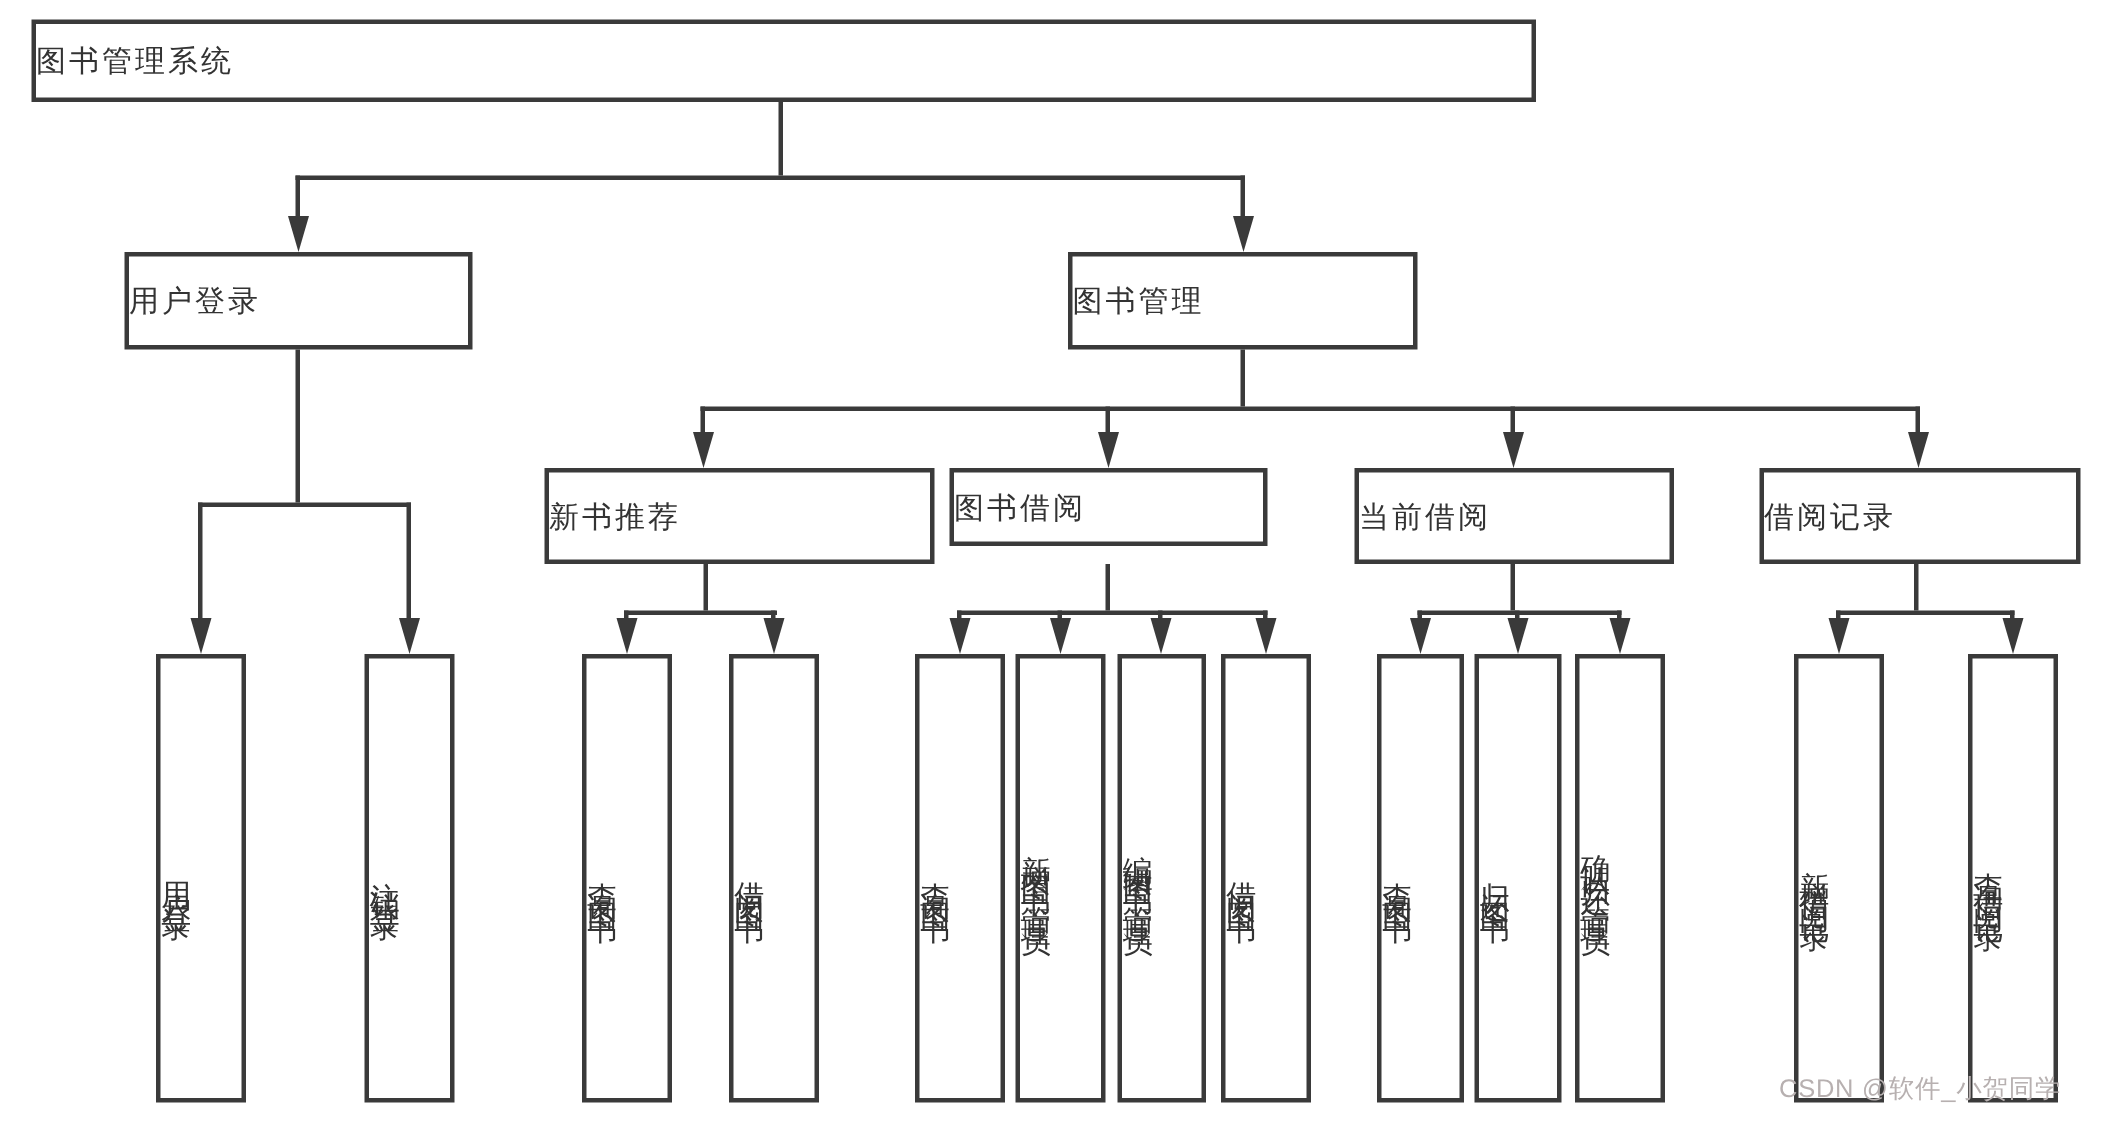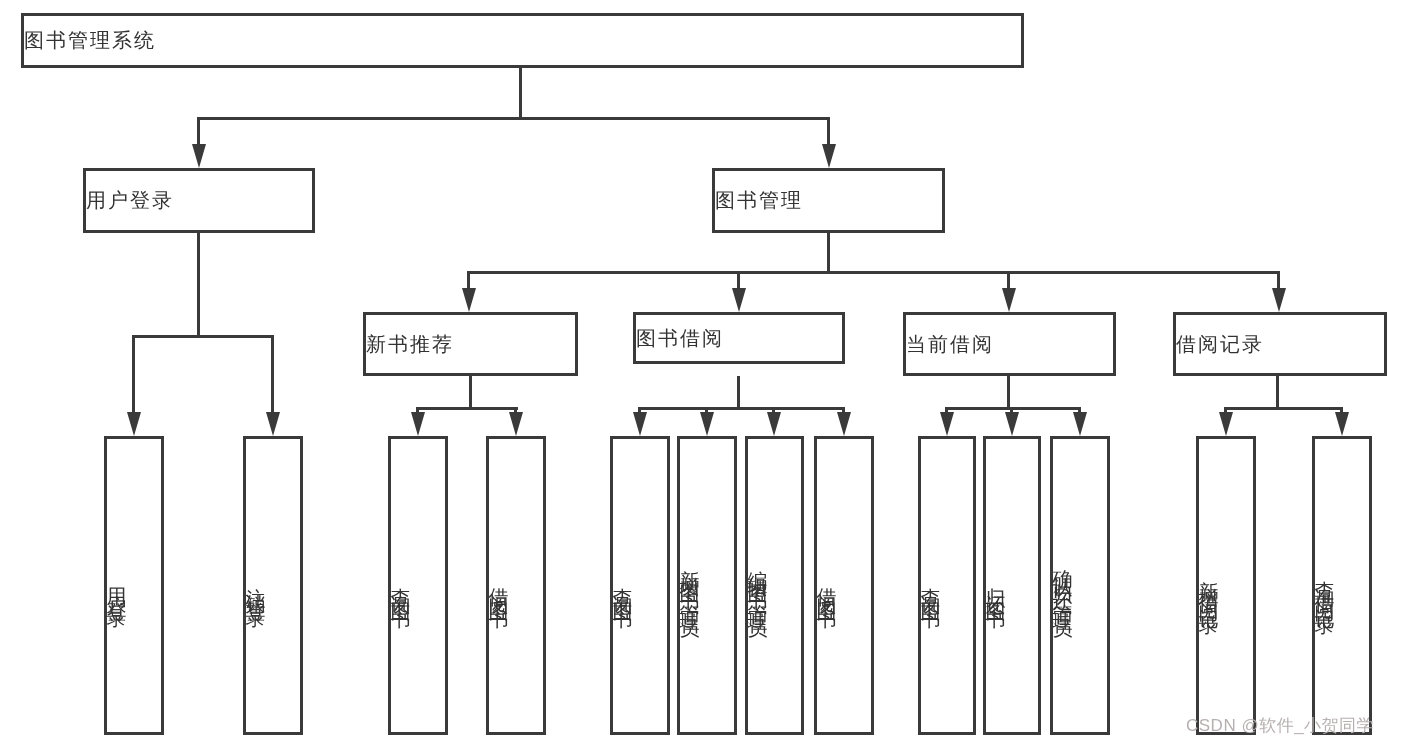--- a/index.html
+++ b/index.html
@@ -107,21 +107,21 @@
   <div class="hline" style="left:467px; top:271px; width:813px;"></div>
   <div class="vline" style="left:467px; top:271px; height:17px;"></div>
   <div class="arrow" style="left:462px; top:288px;"></div>
   <div class="vline" style="left:737px; top:271px; height:17px;"></div>
   <div class="arrow" style="left:732px; top:288px;"></div>
   <div class="vline" style="left:1007px; top:271px; height:17px;"></div>
   <div class="arrow" style="left:1002px; top:288px;"></div>
   <div class="vline" style="left:1277px; top:271px; height:17px;"></div>
   <div class="arrow" style="left:1272px; top:288px;"></div>
 
-  <div class="box h" style="left:363px; top:312px; width:215px; height:64px;">
+  <div class="box h" style="left:363px; top:312px; width:260px; height:64px;">
     <span>新书推荐</span>
   </div>
   <div class="box h" style="left:633px; top:312px; width:212px; height:52px;">
     <span>图书借阅</span>
   </div>
   <div class="box h" style="left:1173px; top:312px; width:214px; height:64px;">
     <span>借阅记录</span>
   </div>
   <div class="box h" style="left:903px; top:312px; width:213px; height:64px;">
     <span>当前借阅</span>

